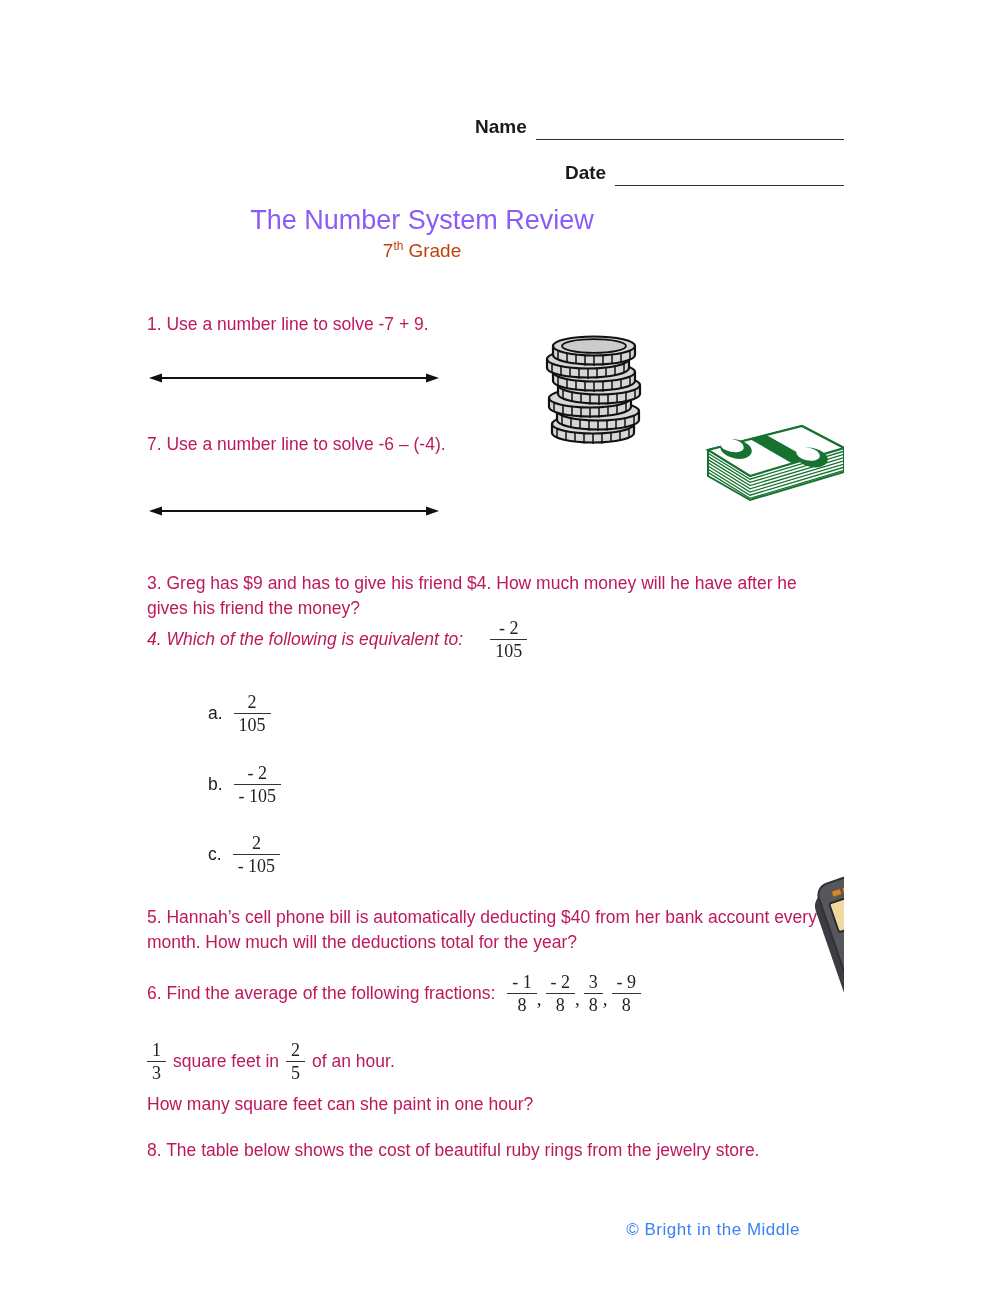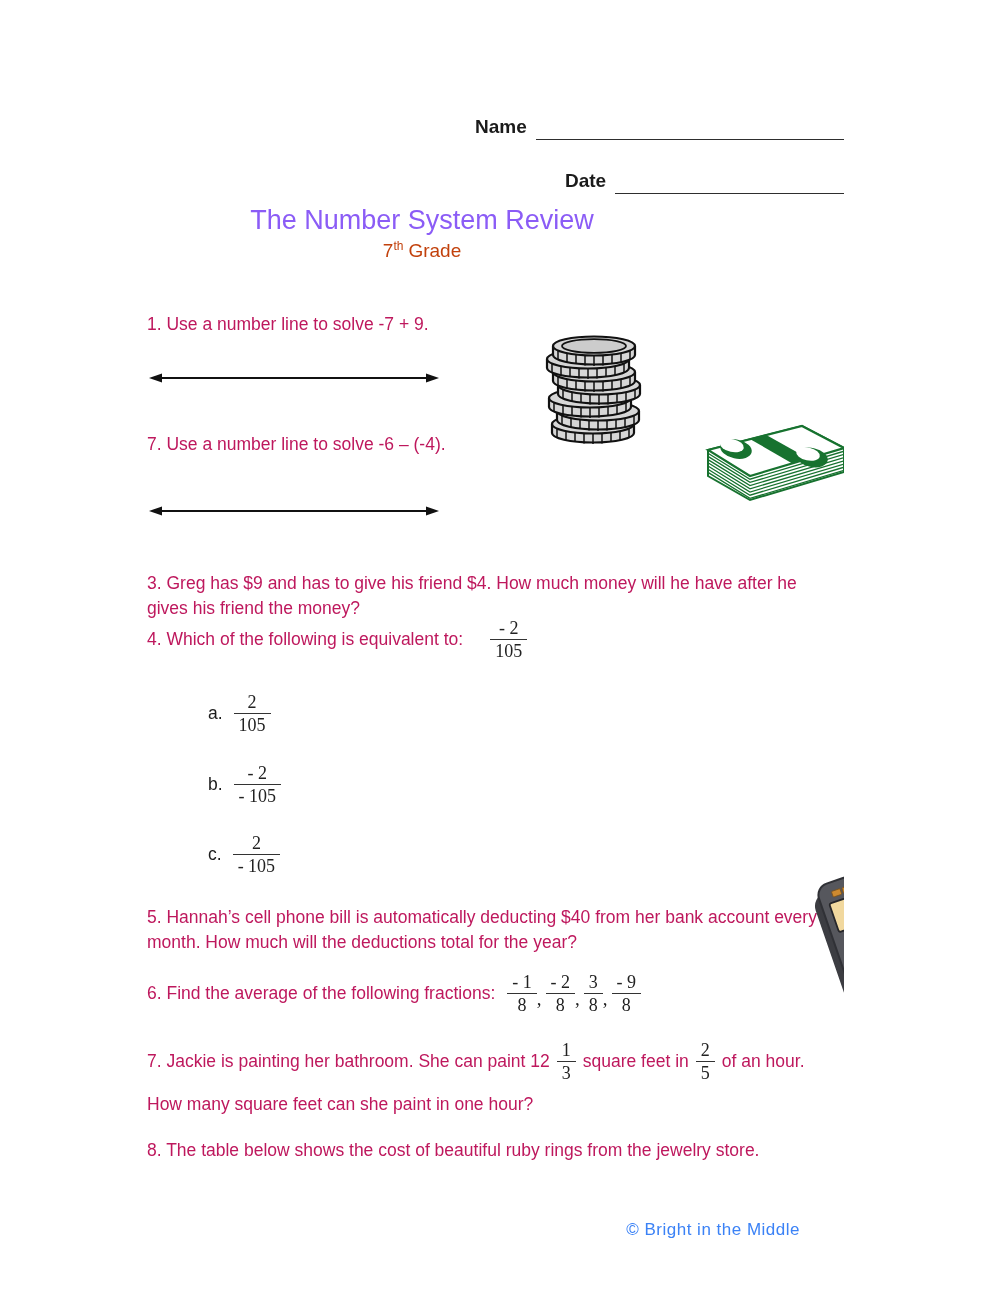--- a/index.html
+++ b/index.html
@@ -5,21 +5,21 @@
   html,body { margin:0; padding:0; background:#ffffff; }
   .page {
     position:relative; width:844px; height:1294px; background:#ffffff;
     font-family:"Liberation Sans", sans-serif; color:#1c1c1c; overflow:hidden;
   }
   
   .fill-row { position:absolute; display:flex; align-items:flex-end; }
   .fill-label { font-size:19px; font-weight:600; color:#1b1b1b; line-height:26px; margin-right:9px; }
   .fill-line { flex:1; border-bottom:1.6px solid #2e2e2e; height:25px; }
   #name-row { left:475px; top:114px; width:380px; }
-  #date-row { left:565px; top:168px; width:290px; }
+  #date-row { left:565px; top:160px; width:290px; }
 
   .title { position:absolute; left:0; right:0; top:205px; text-align:center; font-size:27px; color:#8b5cf6; }
   .subtitle { position:absolute; left:0; right:0; top:239px; text-align:center; font-size:19px; color:#c2410c; }
   .subtitle sup { font-size:12px; }
   .subtitle .grade-word { margin-left:5px; }
 
   .q { position:absolute; font-size:17.5px; color:#be185d; }
   .qline { line-height:25px; }
 
   .numline { position:absolute; width:290px; height:16px; }
@@ -107,21 +107,21 @@
     <ellipse cx="114" cy="49.5" rx="16" ry="9.5" transform="rotate(12 114 49.5)" fill="#17722f"></ellipse>
     <ellipse cx="110" cy="46" rx="12" ry="6.5" transform="rotate(12 110 46)" fill="#ffffff"></ellipse>
   </svg>
 
   <div class="q" style="left:147px; top:553px;margin-top:18px;">
     <div class="qline">3. Greg has $9 and has to give his friend $4. How much money will he have after he</div>
     <div class="qline">gives his friend the money?</div>
   </div>
 
   <div class="inline-row" style="left:147px; top:618px;">
-    <span class="q" style="position:static;">4. Which of the following is equivalent to:</span>
+    <span class="q" style="position:static;font-style:italic;">4. Which of the following is equivalent to:</span>
     <span class="frac" style="margin-left:27px;">
       <span class="num">- 2</span>
       <span class="den">105</span>
     </span>
   </div>
 
   <div class="opt" style="top:692px;">
     <span class="letter">a.</span>
     <span class="frac">
       <span class="num">2</span>
@@ -213,21 +213,20 @@
         <rect x="101" y="78" width="8.5" height="8.5" rx="1.5" fill="#eee78e" stroke="#97913d" stroke-width="0.8"></rect>
         <rect x="91" y="90" width="8.5" height="8.5" rx="1.5" fill="#eee78e" stroke="#97913d" stroke-width="0.8"></rect>
         <rect x="101" y="90" width="8.5" height="8.5" rx="1.5" fill="#eee78e" stroke="#97913d" stroke-width="0.8"></rect>
         <rect x="91" y="102" width="8.5" height="8.5" rx="1.5" fill="#eee78e" stroke="#97913d" stroke-width="0.8"></rect>
         <rect x="101" y="102" width="8.5" height="8.5" rx="1.5" fill="#eee78e" stroke="#97913d" stroke-width="0.8"></rect>
       </g>
     </svg>
   </div>
 
   <div class="inline-row gap7" style="left:147px; top:1040px;">
-    <span class="q" style="position:static;">7. Jackie is painting her bathroom. She can paint 12</span>
     <span class="frac">
       <span class="num">1</span>
       <span class="den">3</span>
     </span>
     <span class="q" style="position:static;">square feet in</span>
     <span class="frac">
       <span class="num">2</span>
       <span class="den">5</span>
     </span>
     <span class="q" style="position:static;">of an hour.</span>

